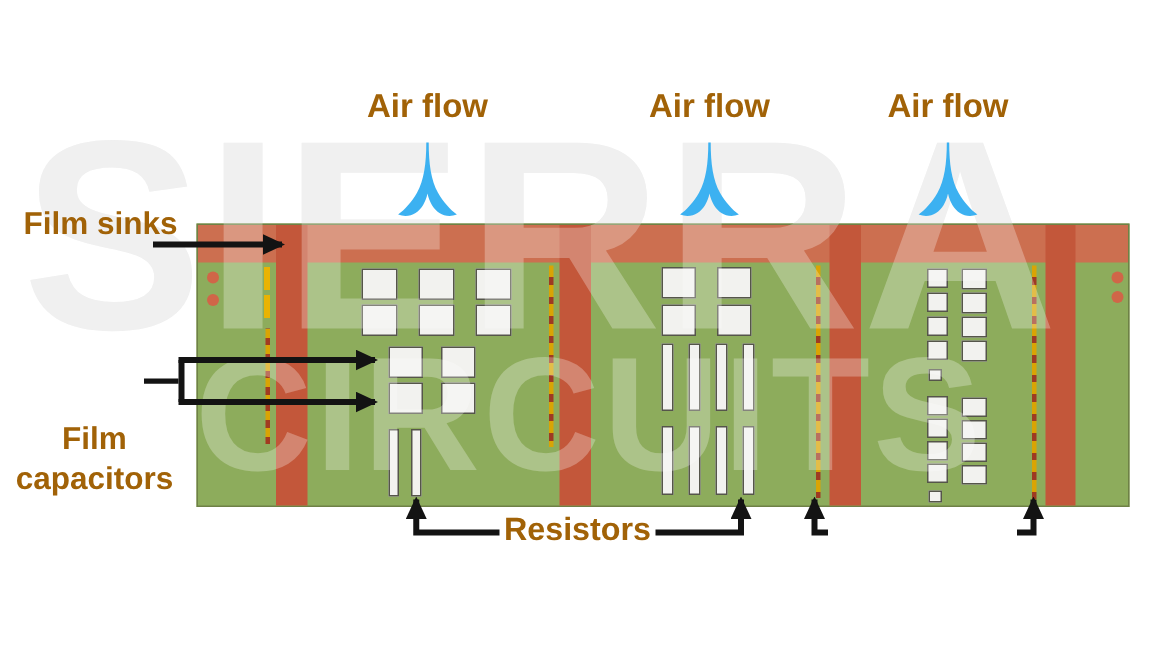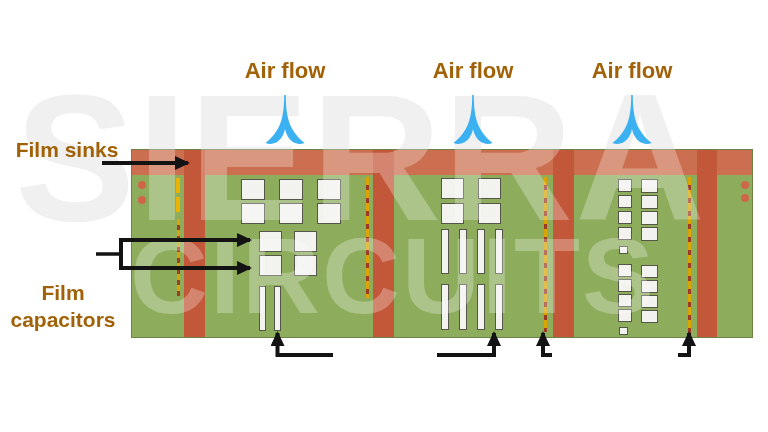--- a/index.html
+++ b/index.html
@@ -134,13 +134,14 @@
         <path d="M19.2 0 C19.2 14 17.6 25.5 13 33.5 C9.4 39.8 4.8 44.8 0.4 48 C7.4 50.6 13.6 47.4 17 41.8 C18.3 39.6 19.4 37 20 34 C20.6 37 21.7 39.6 23 41.8 C26.4 47.4 32.6 50.6 39.6 48 C35.2 44.8 30.6 39.8 27 33.5 C22.4 25.5 20.8 14 20.8 0 Z"></path>
       </g>
     </g>
   </svg>
 
   <div class="lbl lbl-air" style="left:235px">Air flow</div>
   <div class="lbl lbl-air" style="left:423px">Air flow</div>
   <div class="lbl lbl-air" style="left:582px">Air flow</div>
   <div class="lbl lbl-heat">Film sinks</div>
   <div class="lbl lbl-film">Film capacitors</div>
+  <div class="lbl lbl-res">Resistors</div>
 </div>
 
 </body></html>

